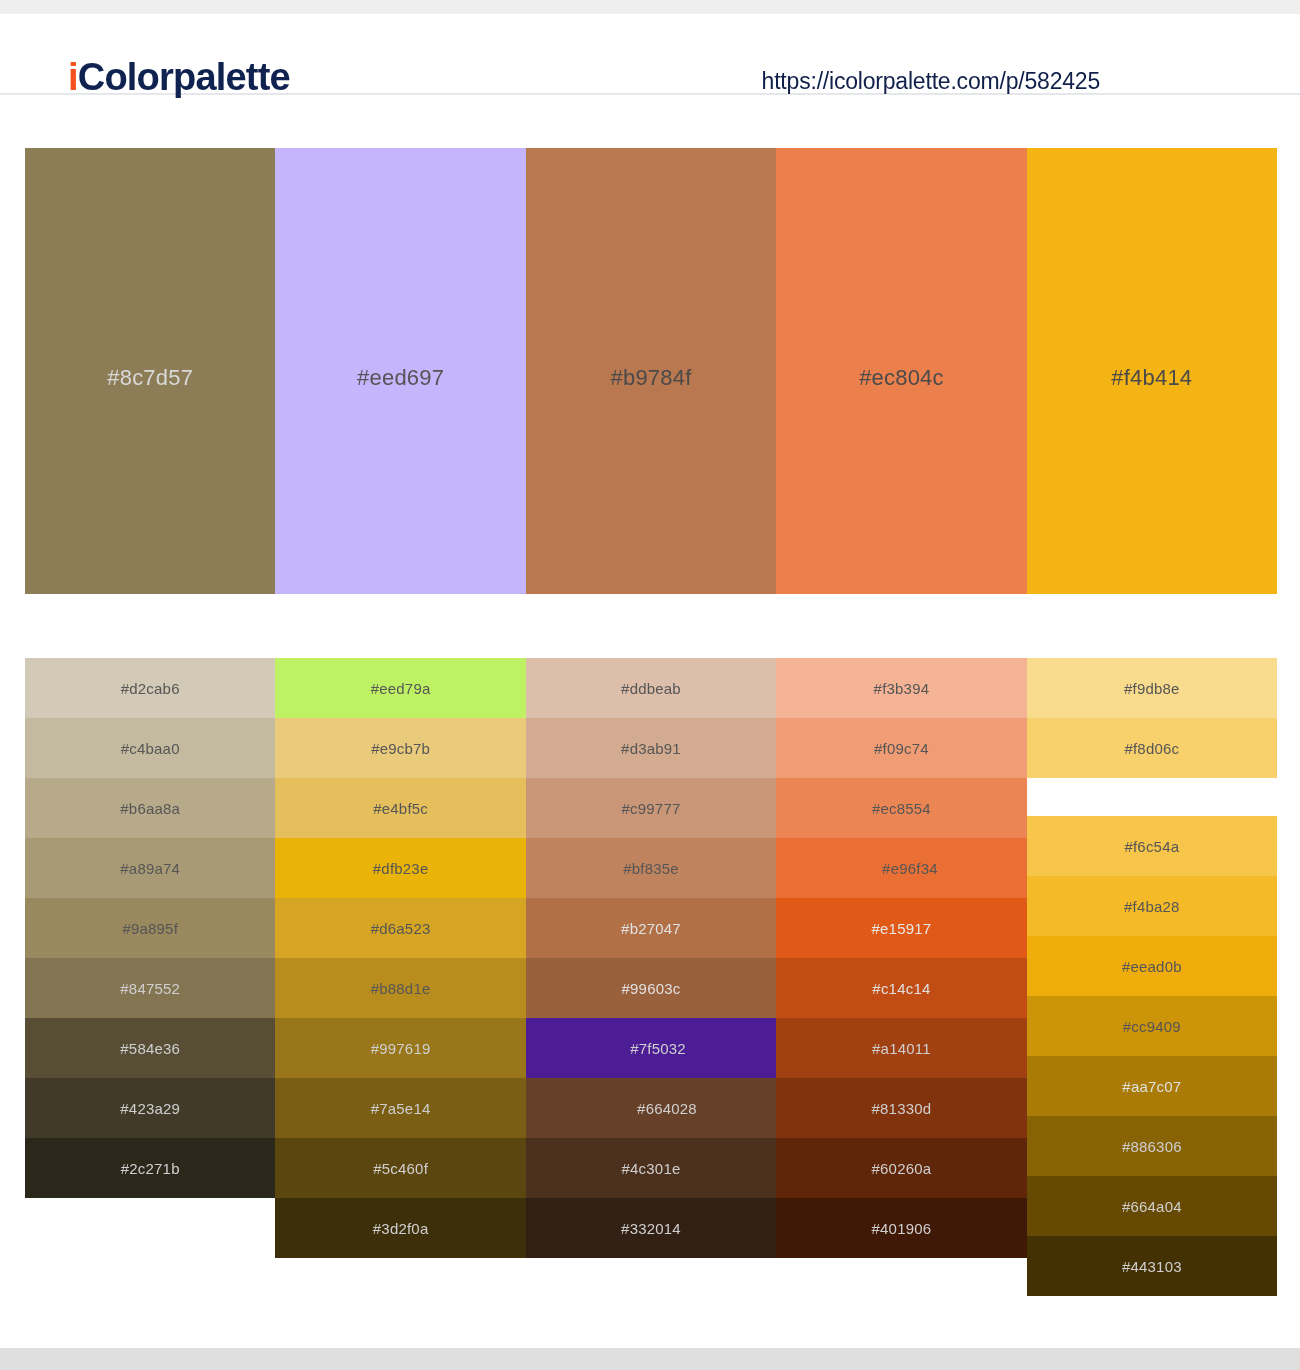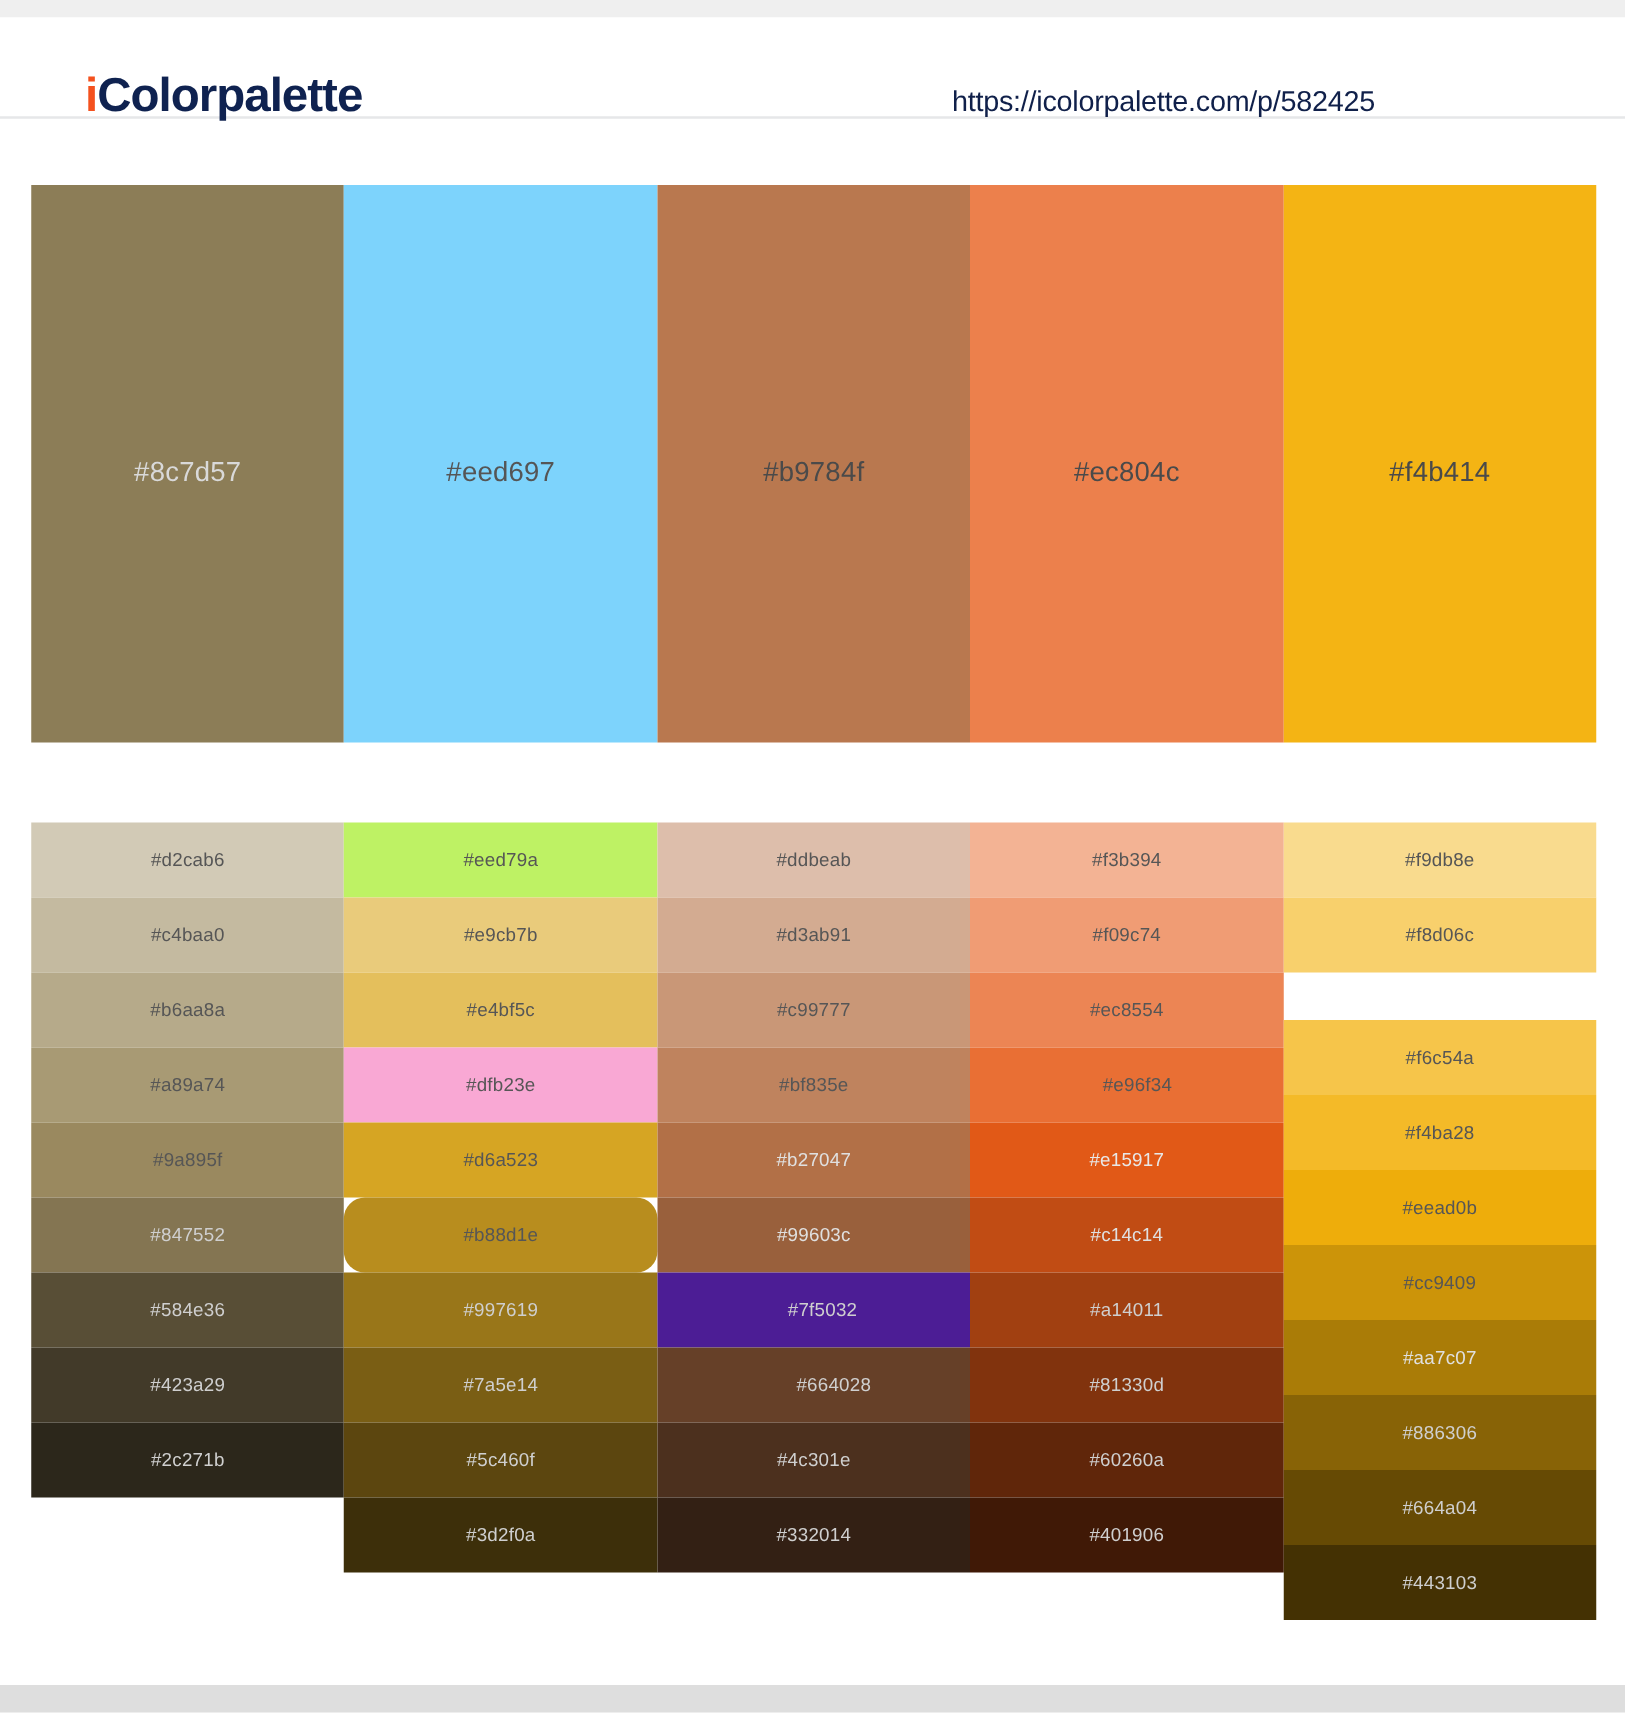--- a/index.html
+++ b/index.html
@@ -120,21 +120,21 @@
   <div class="logo">
     <span class="logo-i">i</span><span class="logo-rest">Colorpalette</span>
   </div>
   <div class="header-url">https://icolorpalette.com/p/582425</div>
 </div>
 
 <div class="main-swatches">
     <div class="main-swatch" style="background: rgb(140, 125, 87);">
       <span class="hex" style="color: rgb(217, 217, 217);">#8c7d57</span>
     </div>
-    <div class="main-swatch" style="background: #7dd3fc;">
+    <div class="main-swatch" style="background: #c4b5fd;">
       <span class="hex" style="color: rgb(85, 85, 85);">#eed697</span>
     </div>
     <div class="main-swatch" style="background: rgb(185, 120, 79);">
       <span class="hex" style="color: rgb(74, 74, 74);">#b9784f</span>
     </div>
     <div class="main-swatch" style="background: rgb(236, 128, 76);">
       <span class="hex" style="color: rgb(74, 74, 74);">#ec804c</span>
     </div>
     <div class="main-swatch" style="background: rgb(244, 180, 20);">
       <span class="hex" style="color: rgb(74, 74, 74);">#f4b414</span>
@@ -174,27 +174,27 @@
     <div class="shade-col">
       <div class="shade-cell" style="background: #bef264;">
         <span style="color: rgb(86, 86, 86);">#eed79a</span>
       </div>
       <div class="shade-cell" style="background: rgb(233, 203, 123);">
         <span style="color: rgb(86, 86, 86);">#e9cb7b</span>
       </div>
       <div class="shade-cell" style="background: rgb(228, 191, 92);">
         <span style="color: rgb(86, 86, 86);">#e4bf5c</span>
       </div>
-      <div class="shade-cell" style="background: #f9a8d4;">
+      <div class="shade-cell" style="background: #eab308;">
         <span style="color: rgb(86, 86, 86);">#dfb23e</span>
       </div>
       <div class="shade-cell" style="background: rgb(214, 165, 35);">
         <span style="color: rgb(86, 86, 86);">#d6a523</span>
       </div>
-      <div class="shade-cell" style="background: rgb(184, 141, 30); border-radius: 17px;">
+      <div class="shade-cell" style="background: rgb(184, 141, 30);">
         <span style="color: rgb(86, 86, 86);">#b88d1e</span>
       </div>
       <div class="shade-cell" style="background: rgb(153, 118, 25);">
         <span style="color: rgb(207, 207, 207);">#997619</span>
       </div>
       <div class="shade-cell" style="background: rgb(122, 94, 20);">
         <span style="color: rgb(207, 207, 207);">#7a5e14</span>
       </div>
       <div class="shade-cell" style="background: rgb(92, 70, 15);">
         <span style="color: rgb(207, 207, 207);">#5c460f</span>

